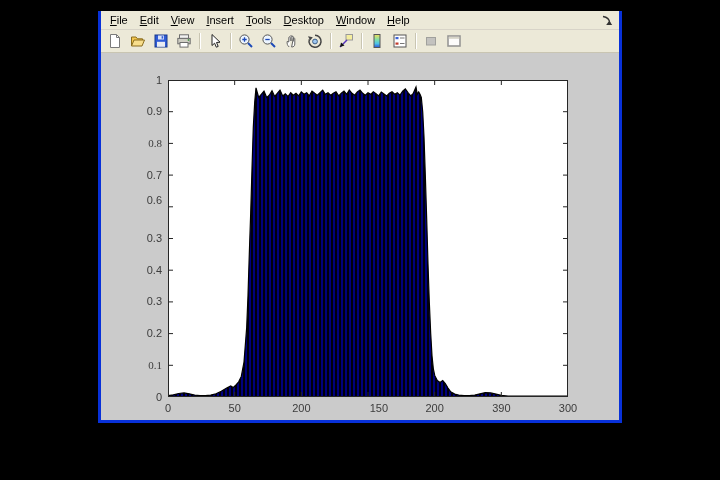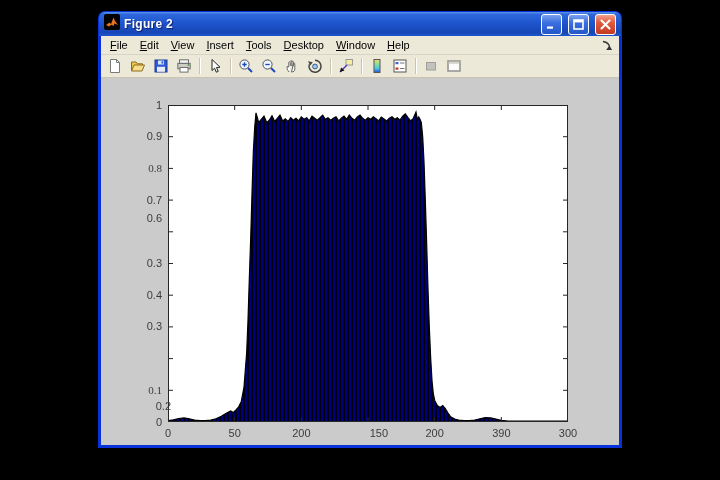--- a/index.html
+++ b/index.html
@@ -47,46 +47,20 @@
   .tick-label { position:absolute; font-size:11px; color:#3C3C3C; line-height:13px; }
   .x-tick-label { width:40px; text-align:center; }
   .y-tick-label { width:48px; text-align:right; }
 </style>
 </head>
 <body>
 
 <div class="desktop">
   <div class="window">
 
-    <div class="titlebar">
-      <span>
-        <svg width="16" height="16" viewBox="0 0 16 16">
-          <rect width="16" height="16" rx="2" fill="#000"></rect>
-          <path d="M2 11 L5.5 8.5 L7 10 L9.5 3.5 L11 7 L14 11 L10.5 9.5 L9.5 12 L7.5 10.8 L5 12.5 Z" fill="#E8731E"></path>
-          <path d="M9.5 3.5 L11 7 L12.3 8.4 L10.8 6.2 Z" fill="#7A2E0E"></path>
-        </svg>
-      </span>
-      <span class="title-text">Figure 2</span>
-      <span class="tb-btn tb-blue">
-        <svg width="11" height="11" viewBox="0 0 11 11">
-            <rect x="1" y="7.5" width="6" height="2.2" fill="#fff"></rect>
-          </svg>
-      </span>
-      <span class="tb-btn tb-blue">
-        <svg width="11" height="11" viewBox="0 0 11 11">
-            <rect x="1" y="1" width="9" height="9" fill="none" stroke="#fff" stroke-width="1.6"></rect>
-            <rect x="1" y="1" width="9" height="2.4" fill="#fff"></rect>
-          </svg>
-      </span>
-      <span class="tb-btn tb-red">
-        <svg width="11" height="11" viewBox="0 0 11 11">
-            <path d="M1.5 1.5 L9.5 9.5 M9.5 1.5 L1.5 9.5" stroke="#fff" stroke-width="2.1" stroke-linecap="round"></path>
-          </svg>
-      </span>
-    </div>
 
     <div class="window-body">
 
       <div class="menubar">
         <span class="menu-item"><u>F</u>ile</span>
         <span class="menu-item"><u>E</u>dit</span>
         <span class="menu-item"><u>V</u>iew</span>
         <span class="menu-item"><u>I</u>nsert</span>
         <span class="menu-item"><u>T</u>ools</span>
         <span class="menu-item"><u>D</u>esktop</span>
@@ -262,25 +236,25 @@
 
       <div class="tick-label x-tick-label" style="left: 47px; top: 349px;">0</div>
           <div class="tick-label x-tick-label" style="left: 113.667px; top: 349px;">50</div>
           <div class="tick-label x-tick-label" style="left: 180.333px; top: 349px;">200</div>
           <div class="tick-label x-tick-label" style="left: 247px; top: 349px; text-align: right;">150</div>
           <div class="tick-label x-tick-label" style="left: 313.667px; top: 349px;">200</div>
           <div class="tick-label x-tick-label" style="left: 380.333px; top: 349px;">390</div>
           <div class="tick-label x-tick-label" style="left: 447px; top: 349px;">300</div>
           <div class="tick-label y-tick-label" style="left: 13px; top: 337.5px;">0</div>
           <div class="tick-label y-tick-label" style="left: 13px; top: 305.8px; font-family: Liberation Serif, serif;">0.1</div>
-          <div class="tick-label y-tick-label" style="left: 22px; top: 274.1px; margin-top: 48px;">0.2</div>
+          <div class="tick-label y-tick-label" style="left: 13px; top: 274.1px;">0.2</div>
           <div class="tick-label y-tick-label" style="left: 13px; top: 242.4px;">0.3</div>
           <div class="tick-label y-tick-label" style="left: 13px; top: 210.7px;">0.4</div>
           <div class="tick-label y-tick-label" style="left: 13px; top: 179px;">0.3</div>
-          <div class="tick-label y-tick-label" style="left: 13px; top: 134px;">0.6</div>
+          <div class="tick-label y-tick-label" style="left: 13px; top: 141px;">0.6</div>
           <div class="tick-label y-tick-label" style="left: 13px; top: 115.6px;">0.7</div>
           <div class="tick-label y-tick-label" style="left: 13px; top: 83.9px; font-family: Liberation Serif, serif;">0.8</div>
           <div class="tick-label y-tick-label" style="left: 13px; top: 52.2px;">0.9</div>
           <div class="tick-label y-tick-label" style="left: 13px; top: 20.5px;">1</div>
         </div>
 
     </div>
   </div>
 </div>
 

